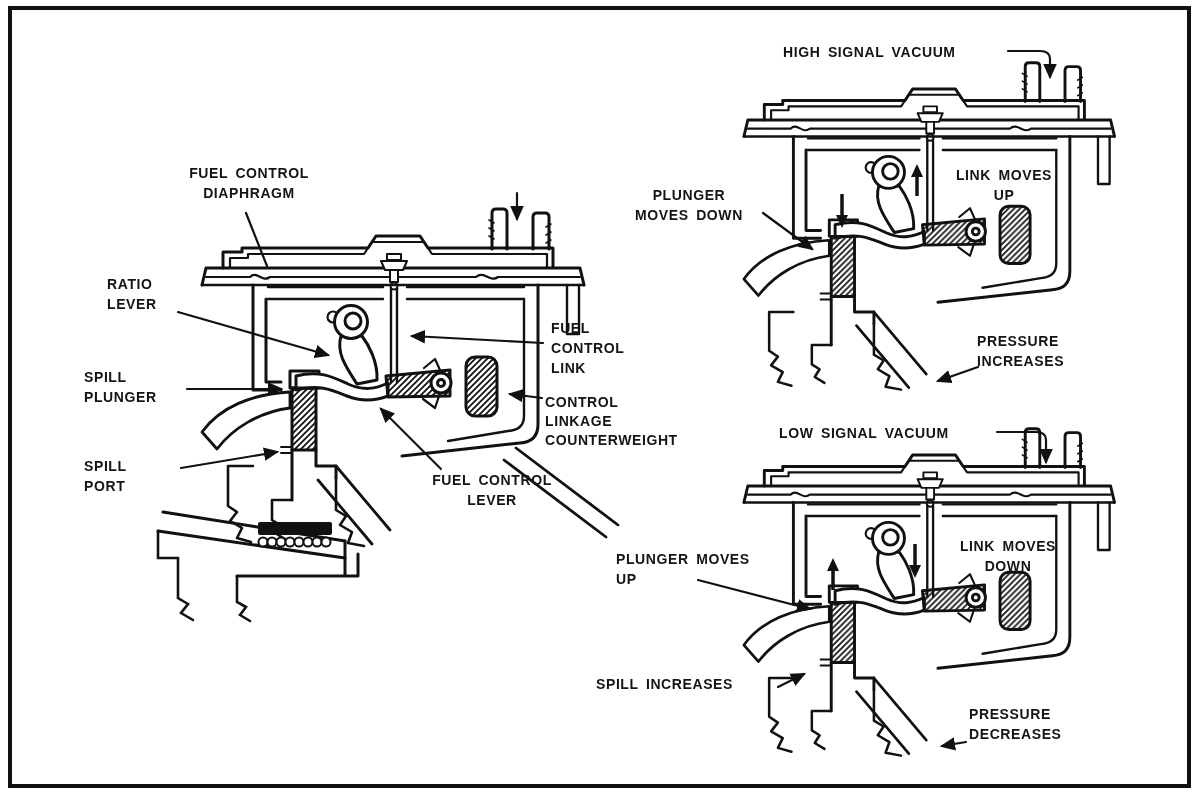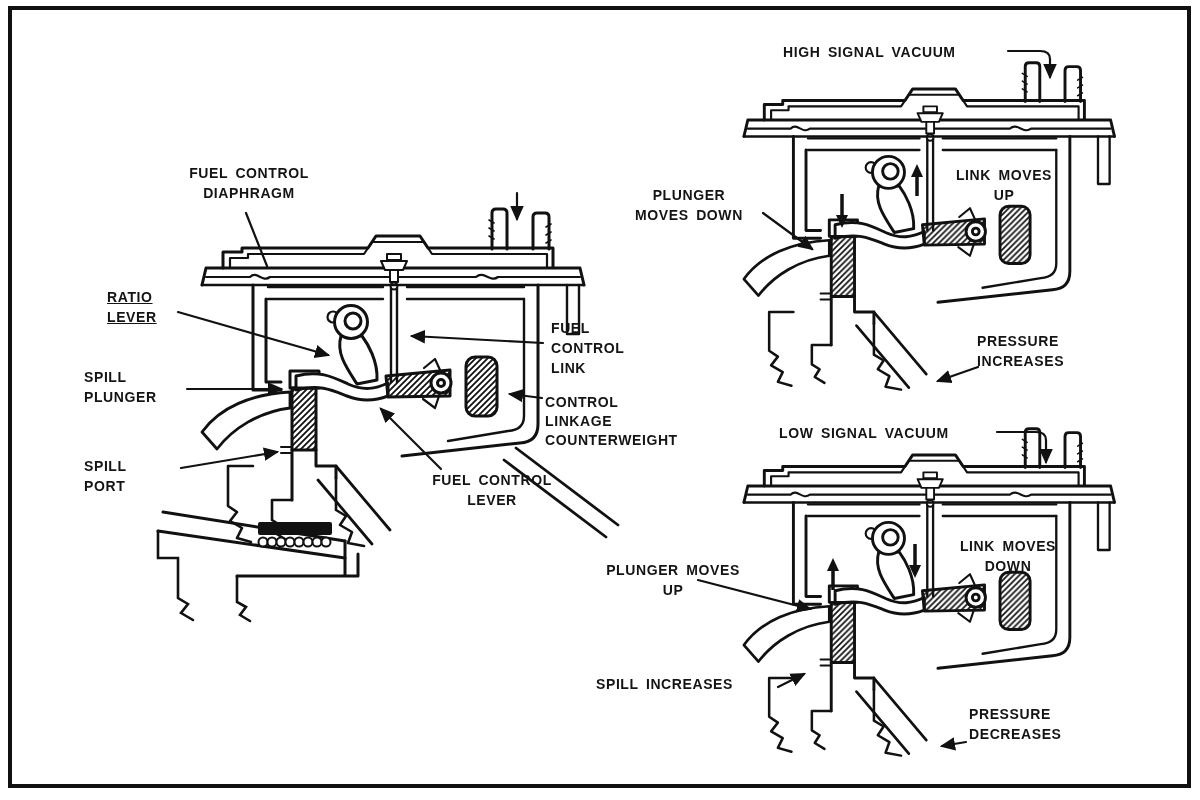--- a/index.html
+++ b/index.html
@@ -141,21 +141,21 @@
       <path d="M698,580 L810,609" marker-end="url(#ah)"></path>
       <path d="M778,687 L804,674" marker-end="url(#ah)"></path>
       <path d="M966,742 L942,746" marker-end="url(#ah)"></path>
     </g>
   </svg>
 
   <div class="lbl" style="left:158px;top:163px;width:182px;text-align:center;">FUEL CONTROL
 DIAPHRAGM</div>
 
 
-  <div class="lbl" style="left:107px;top:287px;width:90px;text-decoration:underline;">RATIO
+  <div class="lbl" style="left:107px;top:274px;width:90px;">RATIO
 LEVER</div>
 
   <div class="lbl" style="left:84px;top:367px;width:110px;">SPILL
 PLUNGER</div>
 
   <div class="lbl" style="left:84px;top:456px;width:90px;">SPILL
 PORT</div>
 
   <div class="lbl lh26" style="left:551px;top:318px;width:110px;">FUEL
 CONTROL
@@ -174,21 +174,21 @@
 MOVES DOWN</div>
 
   <div class="lbl" style="left:936px;top:165px;width:136px;text-align:center;">LINK MOVES
 UP</div>
 
   <div class="lbl" style="left:977px;top:331px;width:130px;">PRESSURE
 INCREASES</div>
 
   <div class="lbl" style="left:779px;top:423px;width:225px;">LOW SIGNAL VACUUM</div>
 
-  <div class="lbl" style="left:583px;top:549px;width:180px;text-align:center;margin-top:11px;">PLUNGER MOVES
+  <div class="lbl" style="left:616px;top:549px;width:180px;text-align:left;">PLUNGER MOVES
 UP</div>
 
   <div class="lbl" style="left:938px;top:536px;width:140px;text-align:center;">LINK MOVES
 DOWN</div>
 
   <div class="lbl" style="left:596px;top:674px;width:190px;">SPILL INCREASES</div>
 
   <div class="lbl" style="left:969px;top:704px;width:140px;">PRESSURE
 DECREASES</div>
 

